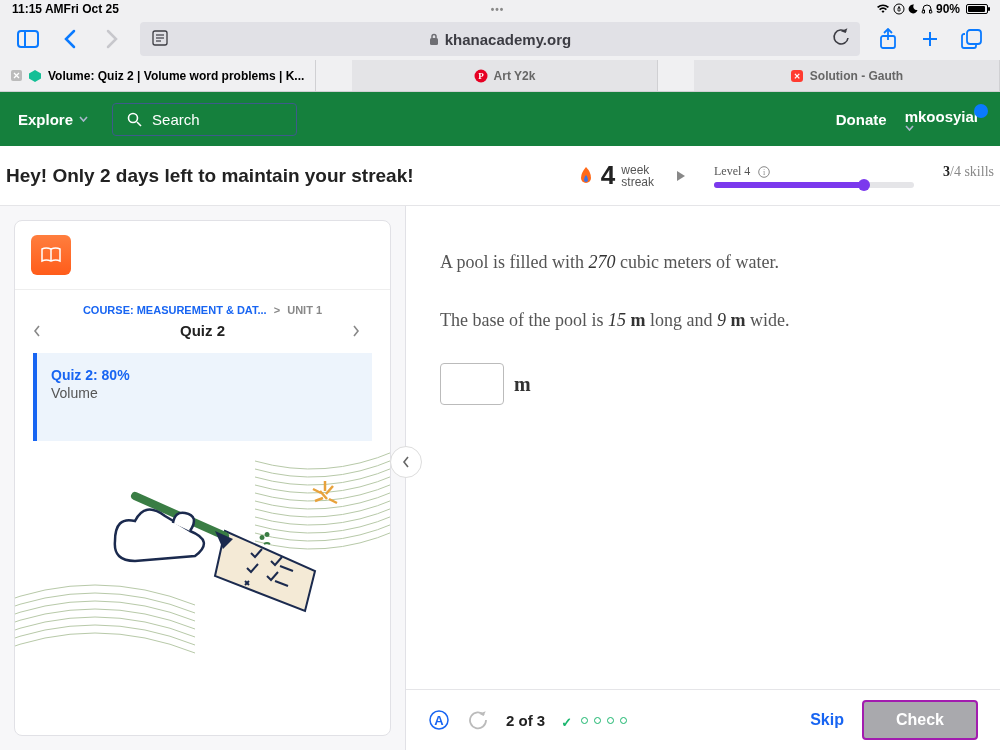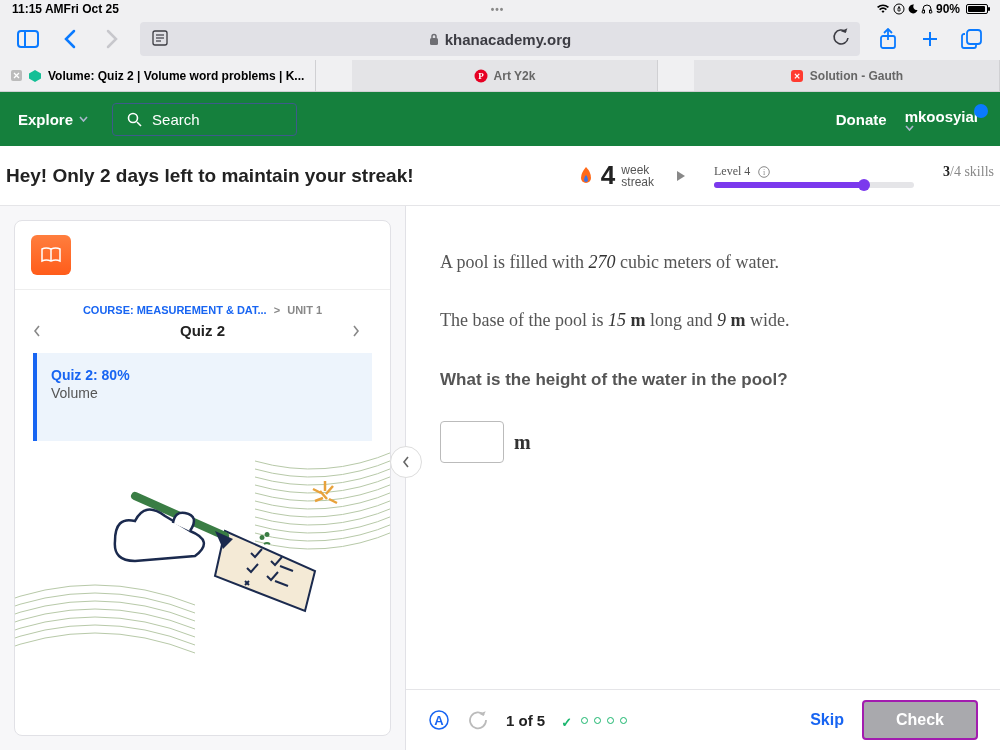--- a/index.html
+++ b/index.html
@@ -385,41 +385,40 @@
           <path d="M6 1 L2 6 L6 11" fill="none" stroke="#666" stroke-width="1.6"></path>
         </svg>
     </div>
     <div class="problem">
       <p>
         <span>A pool is filled with </span><span class="mathnum">270</span><span> cubic meters of water.</span>
       </p>
       <p>
         <span>The base of the pool is </span><span class="mathnum">15</span> <span class="mathvar">m</span><span> long and </span><span class="mathnum">9</span> <span class="mathvar">m</span><span> wide.</span>
       </p>
-      <p><strong class="q">What is the height of the water in the pool?</strong></p>
       <div class="answer-row">
         <input class="answer-input" style="">
         <span class="mathvar" style="font-size:20px;">m</span>
       </div>
     </div>
     <div style="flex:1"></div>
     <div class="footer">
       <span class="foot-logo">
         <svg width="22" height="22" viewBox="0 0 22 22">
             <circle cx="11" cy="11" r="9" fill="none" stroke="#1865f2" stroke-width="1.5"></circle>
             <text x="11" y="16" text-anchor="middle" font-size="13" font-weight="700" fill="#1865f2">A</text>
           </svg>
       </span>
       <span class="foot-retry">
         <svg width="20" height="20" viewBox="0 0 20 20">
             <path d="M16 5 A8 8 0 1 0 18 10" fill="none" stroke="#bbb" stroke-width="1.8"></path>
             <path d="M16 1 L16 6 L11 6 Z" fill="#bbb" transform="rotate(25 16 5)"></path>
           </svg>
       </span>
-      <span class="foot-counter">1 of 5</span>
+      <span class="foot-counter">2 of 3</span>
       <span class="dots">
         <span class="dot check"></span>
         <span class="dot"></span>
         <span class="dot"></span>
         <span class="dot"></span>
         <span class="dot"></span>
       </span>
       <span class="foot-skip">Skip</span>
       <span class="foot-check">Check</span>
     </div>

